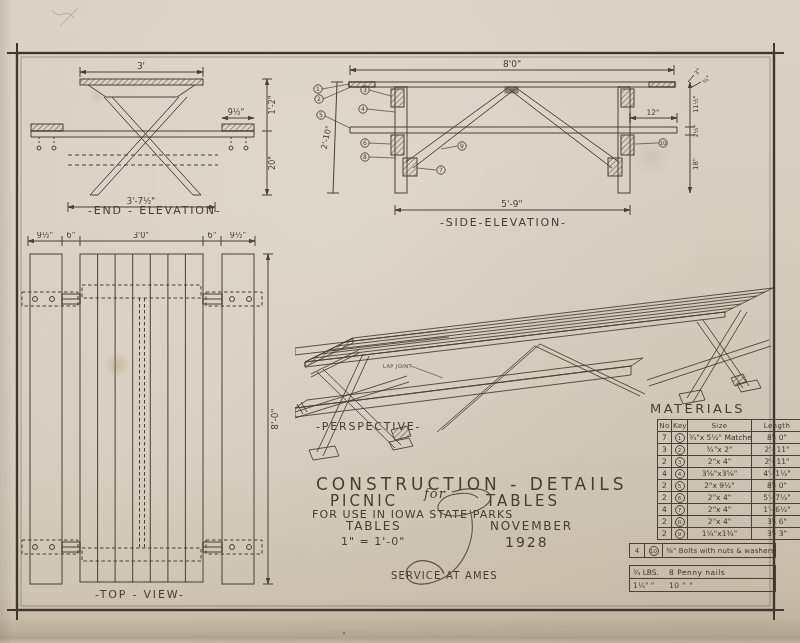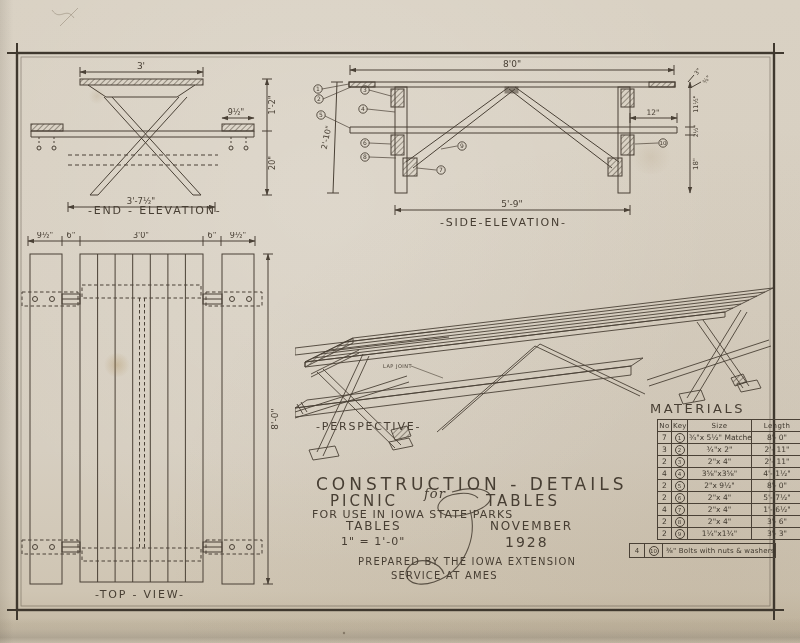--- a/index.html
+++ b/index.html
@@ -347,21 +347,20 @@
 
   <div class="hl t-main" style="left:316px;top:474px">CONSTRUCTION - DETAILS</div>
   <div class="hl t-script" style="left:424px;top:486px">for</div>
   <div class="hl t-sub" style="left:330px;top:492px">PICNIC</div>
   <div class="hl t-sub" style="left:486px;top:492px">TABLES</div>
   <div class="hl t-small" style="left:312px;top:508px">FOR USE IN IOWA STATE PARKS</div>
   <div class="hl t-med" style="left:346px;top:519px">TABLES</div>
   <div class="hl" style="left:341px;top:535px;font-size:11px;letter-spacing:1px">1" = 1'-0"</div>
   <div class="hl t-med" style="left:490px;top:519px">NOVEMBER</div>
   <div class="hl" style="left:505px;top:534px;font-size:14px;letter-spacing:2px">1928</div>
-  <div class="hl" style="left:358px;top:556px;font-size:10px;letter-spacing:1.2px">PREPARED BY THE IOWA EXTENSION</div>
   <div class="hl" style="left:391px;top:570px;font-size:10px;letter-spacing:1.2px">SERVICE AT AMES</div>
   <svg class="abs" style="left:390px;top:480px" width="120" height="115" viewBox="0 0 120 115">
     <g stroke="#473e33" stroke-width="1.1" fill="none" opacity="0.85">
       <path d="M62,12 C95,2 112,16 92,28 C68,42 40,36 50,22 C56,13 80,10 88,18"></path>
       <path d="M80,30 C88,58 74,92 44,102 C20,110 8,94 22,84 C32,77 50,82 54,94"></path>
     </g>
   </svg>
 
   <div class="hl mat-title" style="left:650px;top:401px">MATERIALS</div>
   <div class="abs" style="left:629px;top:419px">
@@ -436,19 +435,29 @@
     </tbody>
       </table>
   </div>
   <div class="abs boltbox" style="left:629px;top:543px">
     <span class="bc b1">4</span>
     <span class="bc b2">
         <span class="kc">10</span>
       </span>
     <span class="b3">⅜" Bolts with nuts &amp; washers</span>
   </div>
+  <div class="abs nails" style="left:629px;top:565px">
+    <div class="nr">
+      <span class="nq">¾ LBS.</span>
+      <span class="nt">8 Penny nails</span>
+    </div>
+    <div class="nr">
+      <span class="nq">1¼" "</span>
+      <span class="nt">10    "    "</span>
+    </div>
+  </div>
 
   <div class="stain stain-a"></div>
   <div class="stain stain-b"></div>
   <div class="stain stain-c"></div>
   <div class="abs edge-bottom"></div>
   <div class="abs edge-left"></div>
 </div>
 
 </body></html>

